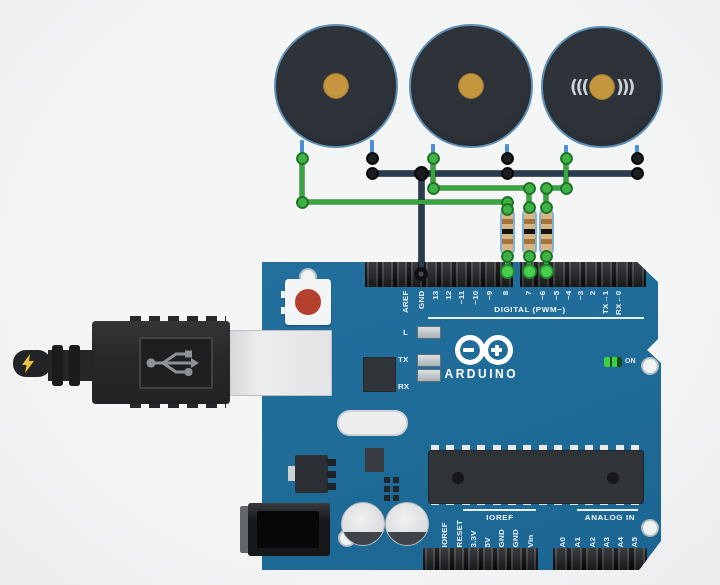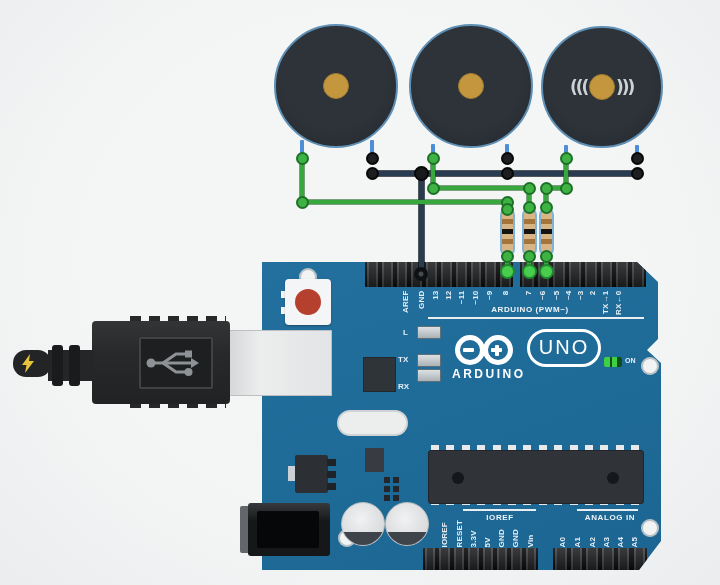--- a/index.html
+++ b/index.html
@@ -83,40 +83,39 @@
     <div class="vl top" style="left:221px;top:45px;">8</div>
     <div class="vl top" style="left:244px;top:45px;">7</div>
     <div class="vl top" style="left:258px;top:45px;">~6</div>
     <div class="vl top" style="left:272px;top:45px;">~5</div>
     <div class="vl top" style="left:284px;top:45px;">~4</div>
     <div class="vl top" style="left:296px;top:45px;">~3</div>
     <div class="vl top" style="left:308px;top:45px;">2</div>
     <div class="vl top" style="left:321px;top:45px;">TX→1</div>
     <div class="vl top" style="left:334px;top:45px;">RX←0</div>
 
-    <div class="cap-text" style="left:198px;top:43px;width:140px;">ARDUINO (PWM~)</div>
+    <div class="cap-text" style="left:198px;top:43px;width:140px;">DIGITAL (PWM~)</div>
     <div class="cap-line" style="left:166px;top:55px;width:216px;"></div>
 
     <div class="ledlbl" style="left:141px;top:66px;">L</div>
     <div class="ledr" style="left:155px;top:64px;"></div>
     <div class="ledlbl" style="left:136px;top:93px;">TX</div>
     <div class="ledr" style="left:155px;top:92px;"></div>
     <div class="ledlbl" style="left:136px;top:120px;">RX</div>
     <div class="ledr" style="left:155px;top:107px;"></div>
 
     <div style="position:absolute;left:101px;top:95px;width:31px;height:33px;background:#2f3439;border:1px solid #24282c;"></div>
 
     <div class="ring" style="left:193px;top:73px;"></div>
     <div class="ring" style="left:221px;top:73px;"></div>
     <div class="wbar" style="left:201px;top:86px;width:11px;height:4px;"></div>
     <div class="wbar" style="left:229px;top:86px;width:11px;height:4px;"></div>
     <div class="wbar" style="left:232.5px;top:82.5px;width:4px;height:11px;"></div>
-    <div style="position:absolute;left:190px;top:105px;width:80px;text-align:left;font-size:12px;font-weight:bold;color:#fff;letter-spacing:2.5px;">ARDUINO</div>
-
-    <div style="position:absolute;left:265px;top:67px;width:74px;height:38px;border:3px solid #fff;border-radius:19px;box-sizing:border-box;text-align:center;line-height:31px;font-size:20px;color:#fff;letter-spacing:2px;">UNO</div>
+    <div style="position:absolute;left:176px;top:105px;width:80px;text-align:right;font-size:12px;font-weight:bold;color:#fff;letter-spacing:2.5px;">ARDUINO</div>
+
 
     <div style="position:absolute;left:342px;top:95px;width:18px;height:10px;border-radius:2px;background:linear-gradient(90deg,#3ecf44 0 6px,#124d1c 6px 8px,#3ecf44 8px 13px,#124d1c 13px);"></div>
     <div class="ledlbl" style="left:363px;top:95px;font-size:7px;">ON</div>
 
     <div style="position:absolute;left:75px;top:148px;width:71px;height:26px;border-radius:13px;background:#eceded;border:2px solid #d0d3d5;box-sizing:border-box;"></div>
 
     <div style="position:absolute;left:103px;top:186px;width:19px;height:24px;background:#383c42;"></div>
     <div style="position:absolute;left:122px;top:215px;width:15px;height:24px;display:grid;grid-template-columns:6px 6px;gap:3px;">
       <span style="background:#23262b;"></span>
         <span style="background:#23262b;"></span>

